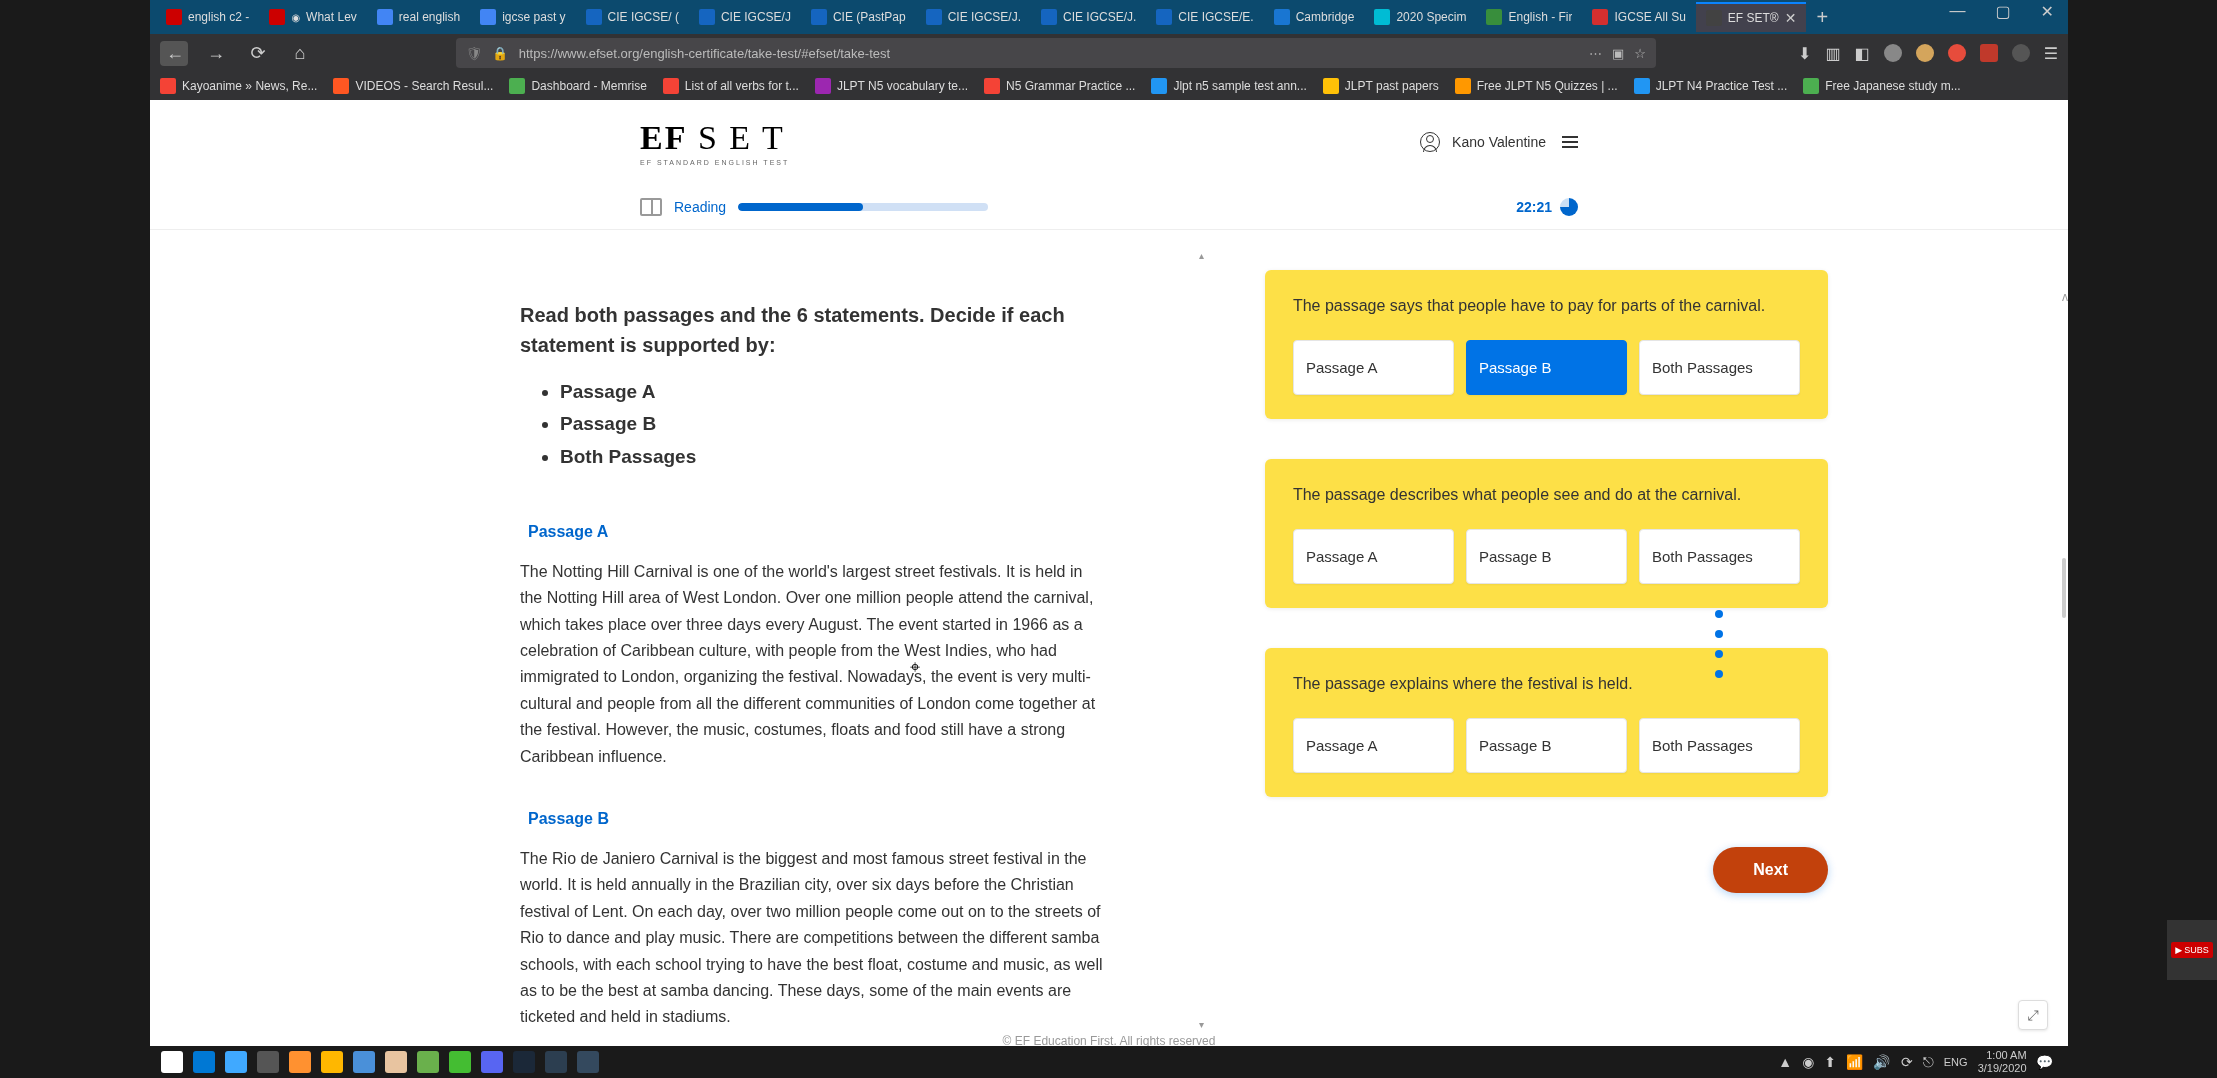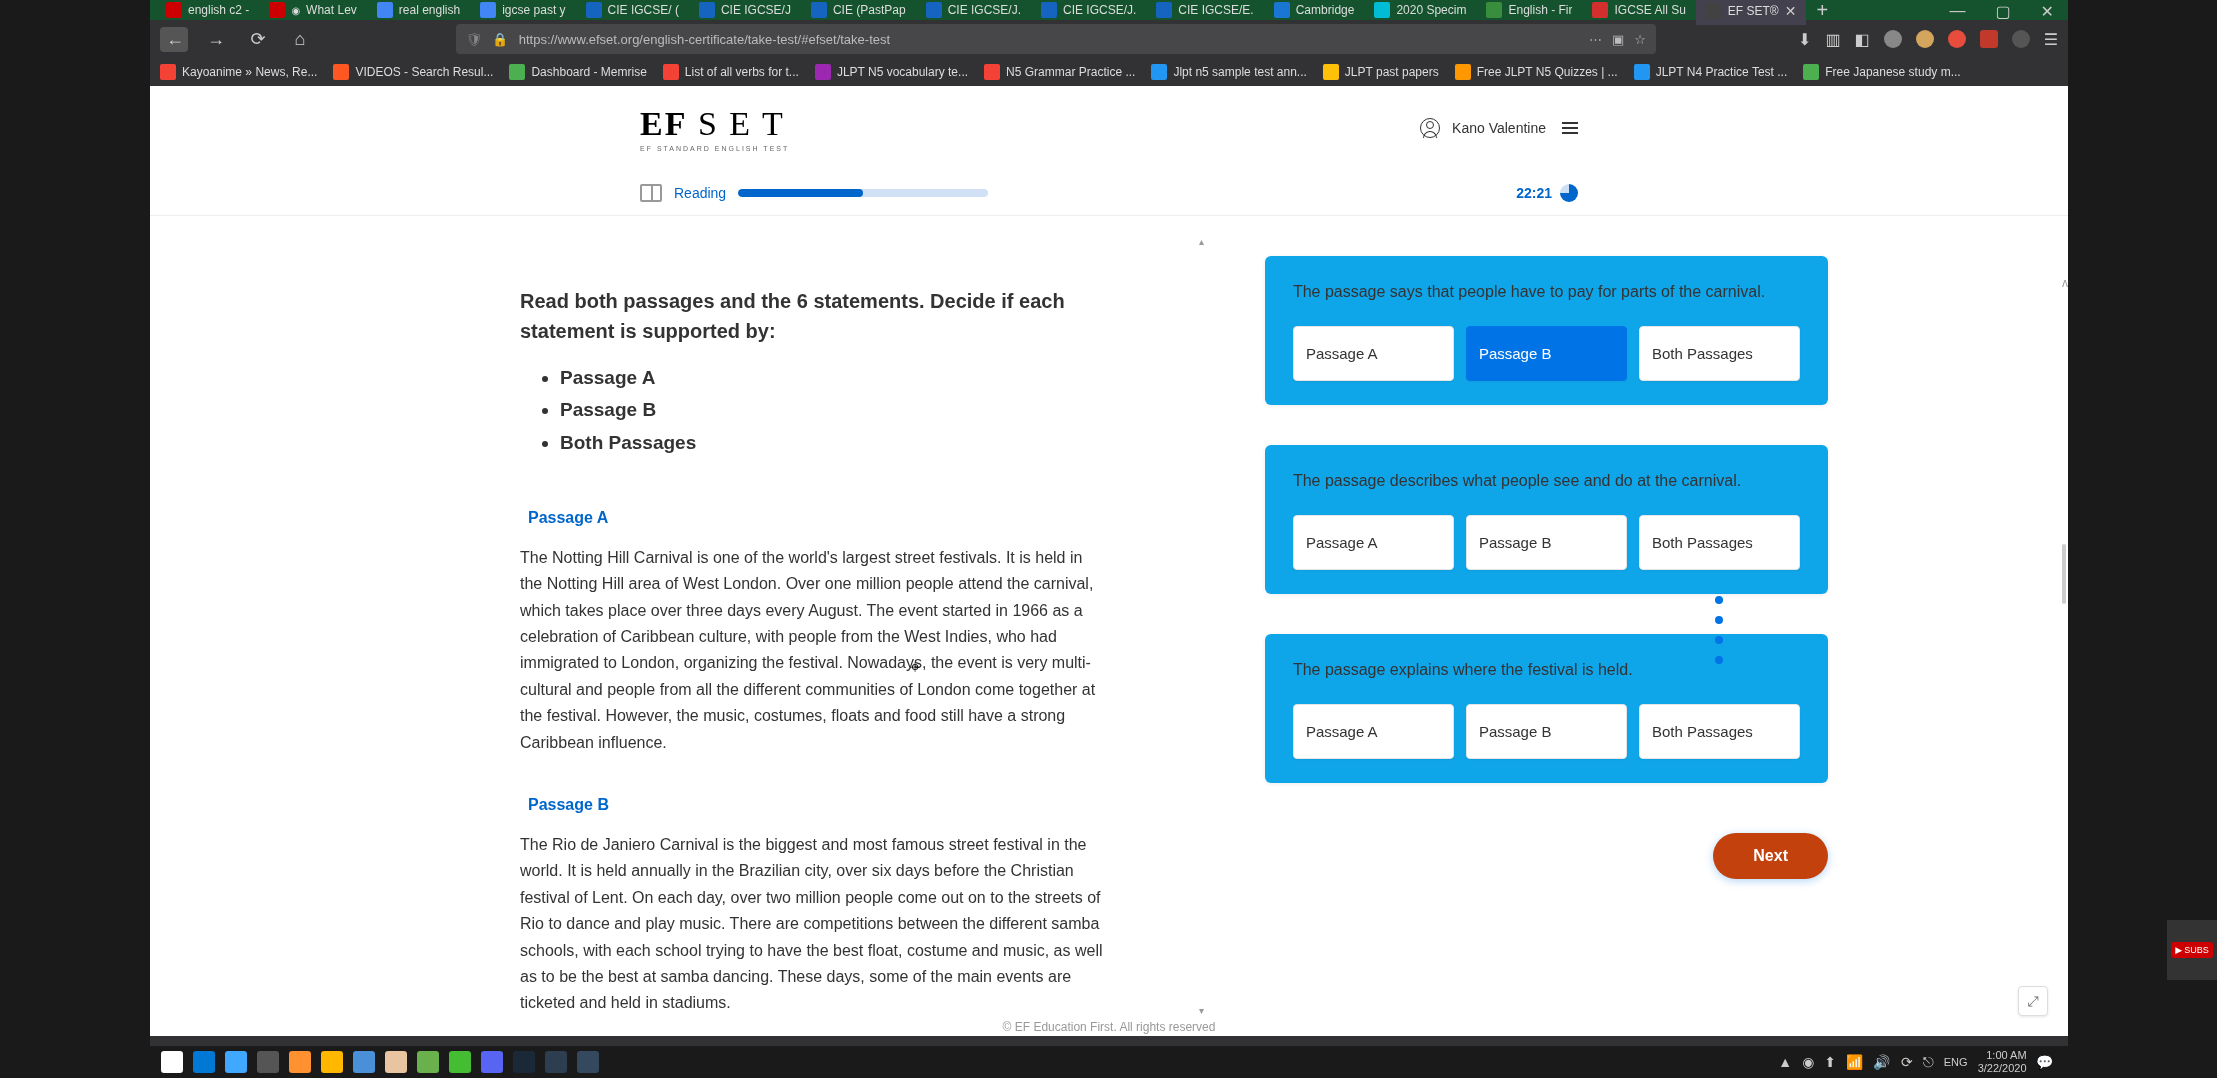--- a/index.html
+++ b/index.html
@@ -22,24 +22,24 @@
     .window-controls {
       position: absolute;
       right: 14px;
       top: 2px;
       display: flex;
       gap: 30px;
       color: #ccc;
       font-size: 16px;
     }
     .tab-strip {
-      height: 20px;
-      display: flex;
-      align-items: center;
-      background: #14532d;
+      height: 34px;
+      display: flex;
+      align-items: center;
+      background: #0c4a6e;
       padding-left: 6px;
       padding-right: 140px;
     }
     .tab {
       display: flex;
       align-items: center;
       padding: 0 10px;
       height: 30px;
       color: #ddd;
       font-size: 12px;
@@ -280,21 +280,21 @@
       margin-bottom: 18px;
       margin-left: 8px;
     }
     .passage-text {
       font-size: 16px;
       line-height: 1.65;
       color: #333;
       margin-bottom: 40px;
     }
     .question-card {
-      background: #0ea5e9;
+      background: #fde047;
       border-radius: 6px;
       padding: 24px 28px;
       margin-bottom: 40px;
       box-shadow: 0 1px 4px rgba(0,0,0,0.08);
     }
     .question-text {
       font-size: 16px;
       line-height: 1.5;
       color: #333;
       margin-bottom: 22px;
@@ -763,19 +763,19 @@
     <span class="tray-icon">▲</span>
     <span class="tray-icon">◉</span>
     <span class="tray-icon">⬆</span>
     <span class="tray-icon">📶</span>
     <span class="tray-icon">🔊</span>
     <span class="tray-icon">⟳</span>
     <span class="tray-icon">⎋</span>
     <span>ENG</span>
     <div class="clock">
       <div>1:00 AM</div>
-      <div>3/22/2020</div>
+      <div>3/19/2020</div>
     </div>
     <span class="tray-icon">💬</span>
   </div>
 </div>
 
 <div class="cursor">⌖</div>
 
 </body></html>

